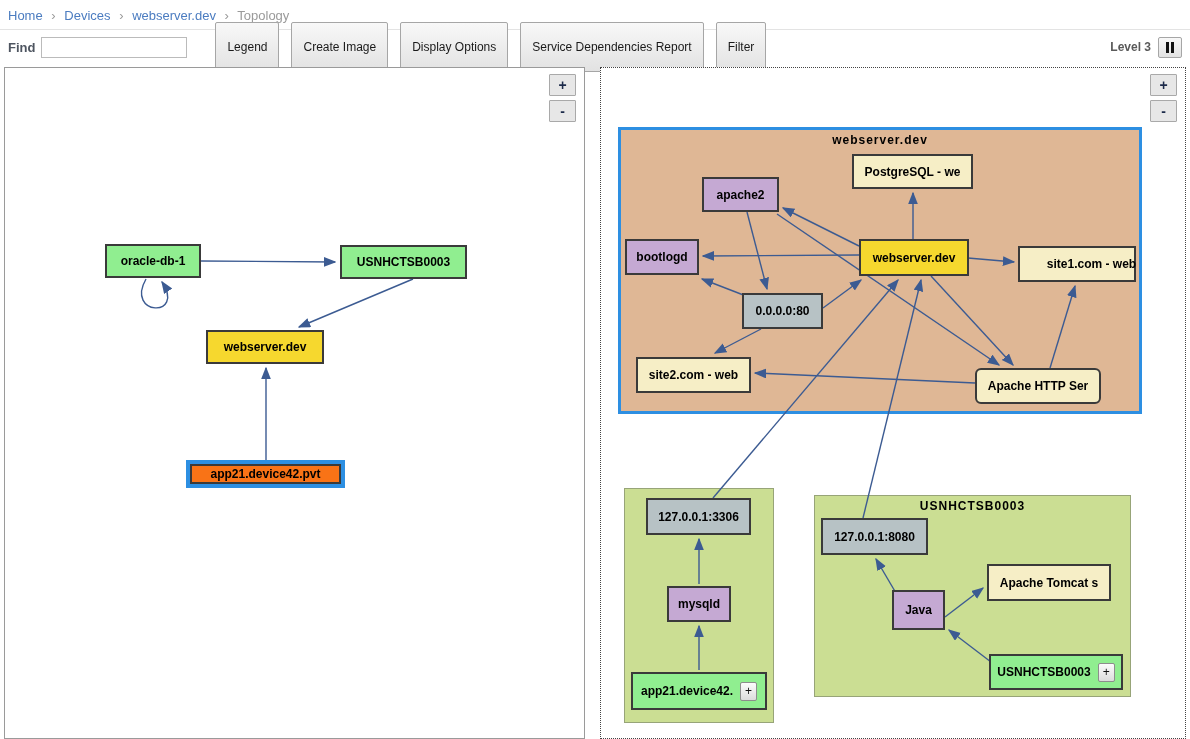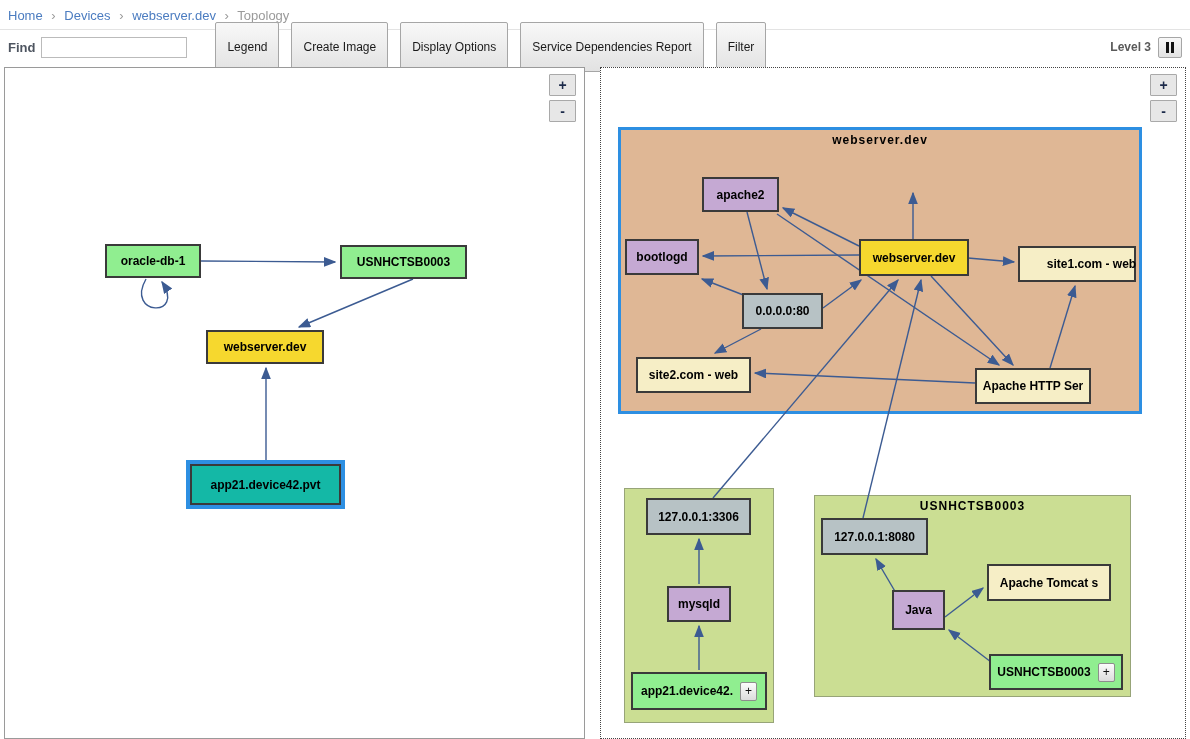--- a/index.html
+++ b/index.html
@@ -117,21 +117,21 @@
           </svg>
           <div class="node" style="left: 100px; top: 176px; width: 96px; height: 34px; background: rgb(144, 238, 144);">
             <span>oracle-db-1</span>
           </div>
           <div class="node" style="left: 335px; top: 177px; width: 127px; height: 34px; background: rgb(144, 238, 144);">
             <span>USNHCTSB0003</span>
           </div>
           <div class="node" style="left: 201px; top: 262px; width: 118px; height: 34px; background: rgb(246, 216, 46);">
             <span>webserver.dev</span>
           </div>
-          <div class="node selected" style="left: 185px; top: 396px; width: 151px; height: 41px; background: #14b8a6;">
+          <div class="node selected" style="left: 185px; top: 396px; width: 151px; height: 20px; background: #f97316;">
             <span>app21.device42.pvt</span>
           </div>
         </div>
       <div class="zoom-controls">
         <button class="zoom-btn">+</button>
         <button class="zoom-btn">-</button>
       </div>
     </div>
     <div class="panel panel-right">
       <div class="graph" id="graph-right">
@@ -164,36 +164,39 @@
             <line x1="262" y1="450" x2="320" y2="212" stroke="#3c5b92" stroke-width="1.4" marker-end="url(#arrow-right_graph)"></line>
             <line x1="302" y1="537" x2="275" y2="491" stroke="#3c5b92" stroke-width="1.4" marker-end="url(#arrow-right_graph)"></line>
             <line x1="344" y1="549" x2="382" y2="520" stroke="#3c5b92" stroke-width="1.4" marker-end="url(#arrow-right_graph)"></line>
             <line x1="390" y1="594" x2="348" y2="562" stroke="#3c5b92" stroke-width="1.4" marker-end="url(#arrow-right_graph)"></line>
             <line x1="98" y1="602" x2="98" y2="558" stroke="#3c5b92" stroke-width="1.4" marker-end="url(#arrow-right_graph)"></line>
             <line x1="98" y1="516" x2="98" y2="471" stroke="#3c5b92" stroke-width="1.4" marker-end="url(#arrow-right_graph)"></line>
           </svg>
           <div class="node" style="left: 101px; top: 109px; width: 77px; height: 35px; background: rgb(197, 169, 211);">
             <span>apache2</span>
           </div>
+          <div class="node" style="left: 251px; top: 86px; width: 121px; height: 35px; background: rgb(246, 238, 198);">
+            <span>PostgreSQL - we</span>
+          </div>
           <div class="node" style="left: 24px; top: 171px; width: 74px; height: 36px; background: rgb(197, 169, 211);">
             <span>bootlogd</span>
           </div>
           <div class="node" style="left: 258px; top: 171px; width: 110px; height: 37px; background: rgb(246, 216, 46);">
             <span>webserver.dev</span>
           </div>
           <div class="node" style="left: 141px; top: 225px; width: 81px; height: 36px; background: rgb(183, 194, 197);">
             <span>0.0.0.0:80</span>
           </div>
           <div class="node" style="left: 417px; top: 178px; width: 118px; height: 36px; background: rgb(246, 238, 198); padding-left: 29px;">
             <span>site1.com - web</span>
           </div>
           <div class="node" style="left: 35px; top: 289px; width: 115px; height: 36px; background: rgb(246, 238, 198); text-align: center;">
             <span>site2.com - web</span>
           </div>
-          <div class="node" style="left: 374px; top: 300px; width: 116px; height: 36px; background: rgb(246, 238, 198);">
+          <div class="node" style="left: 374px; top: 300px; width: 126px; height: 36px; background: rgb(246, 238, 198); border-radius: 6px;">
             <span>Apache HTTP Ser</span>
           </div>
           <div class="node" style="left: 45px; top: 430px; width: 105px; height: 37px; background: rgb(183, 194, 197);">
             <span>127.0.0.1:3306</span>
           </div>
           <div class="node" style="left: 66px; top: 518px; width: 64px; height: 36px; background: rgb(197, 169, 211);">
             <span>mysqld</span>
           </div>
           <div class="node" style="left: 30px; top: 604px; width: 136px; height: 38px; background: rgb(144, 238, 144);">
             <span>app21.device42.</span>

